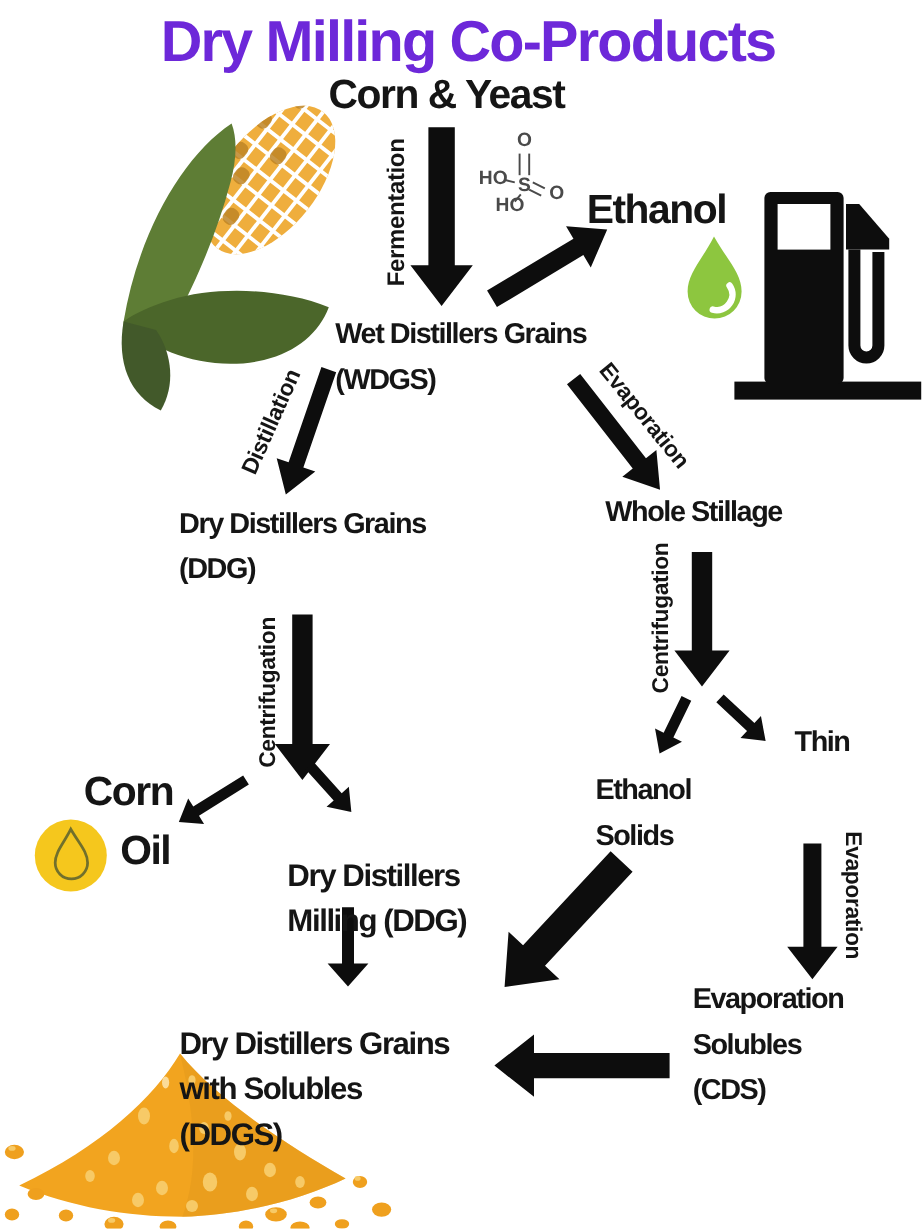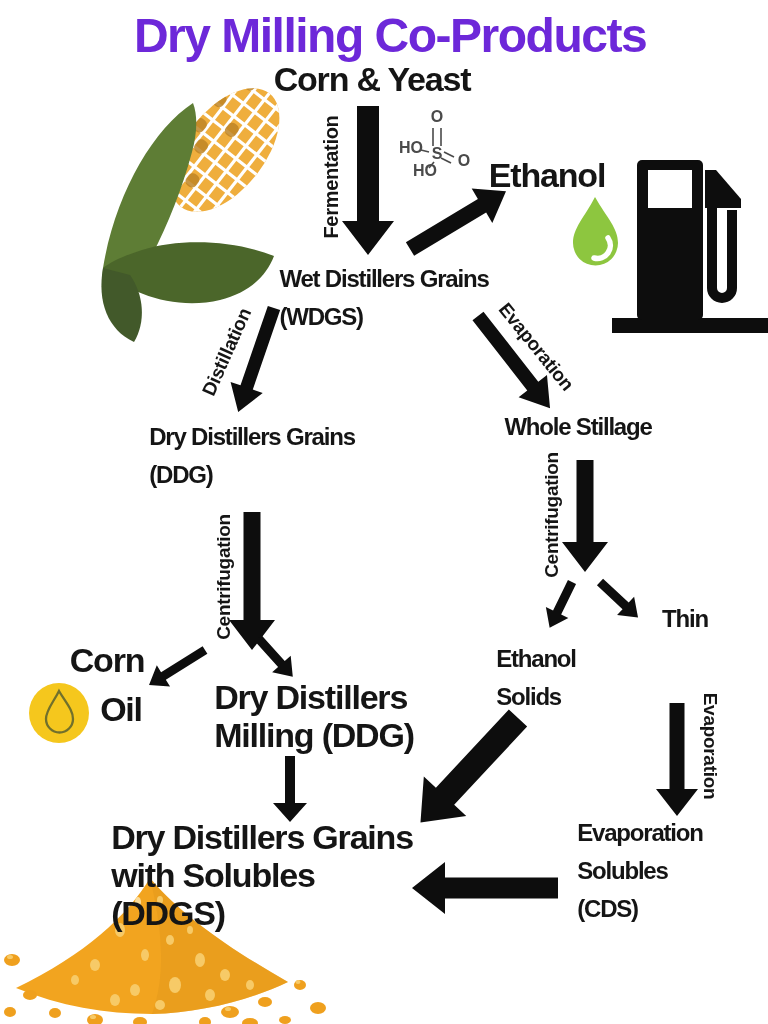--- a/index.html
+++ b/index.html
@@ -4,21 +4,21 @@
 <style>
   html,body{margin:0;padding:0;background:#fff;}
   .canvas{position:relative;width:768px;height:1024px;margin:0 auto;background:#fff;overflow:hidden;
           font-family:"Liberation Sans","DejaVu Sans",sans-serif;color:#131313;}
   .layer{position:absolute;left:0;top:0;width:768px;height:1024px;}
   .arrow{fill:#0d0d0d;}
   .title{position:absolute;transform:translateX(-50%);margin:0;font-size:48px;font-weight:800;
          letter-spacing:-1.5px;white-space:nowrap;color:#6d28d9;}
   .node{position:absolute;transform:translateX(-50%);text-align:left;font-weight:700;
         letter-spacing:-1.2px;white-space:nowrap;line-height:38px;color:#151515;}
-  .fs34{font-size:34px;} .fs32{font-size:24px;} .fs31{font-size:34px;}
+  .fs34{font-size:34px;} .fs32{font-size:24px;} .fs31{font-size:26px;margin-top:32px;}
   .plabel{position:absolute;font-size:19px;font-weight:700;letter-spacing:-0.3px;white-space:nowrap;color:#151515;}
   .rotccw{transform:translate(-50%,-50%) rotate(-90deg);}
   .rotcw{transform:translate(-50%,-50%) rotate(90deg);}
   .chem{font-size:16px;font-weight:700;fill:#4a4a4a;}
   .bond{stroke:#4a4a4a;stroke-width:1.6px;}
 </style>
 </head>
 <body>
 
 <div class="canvas">

